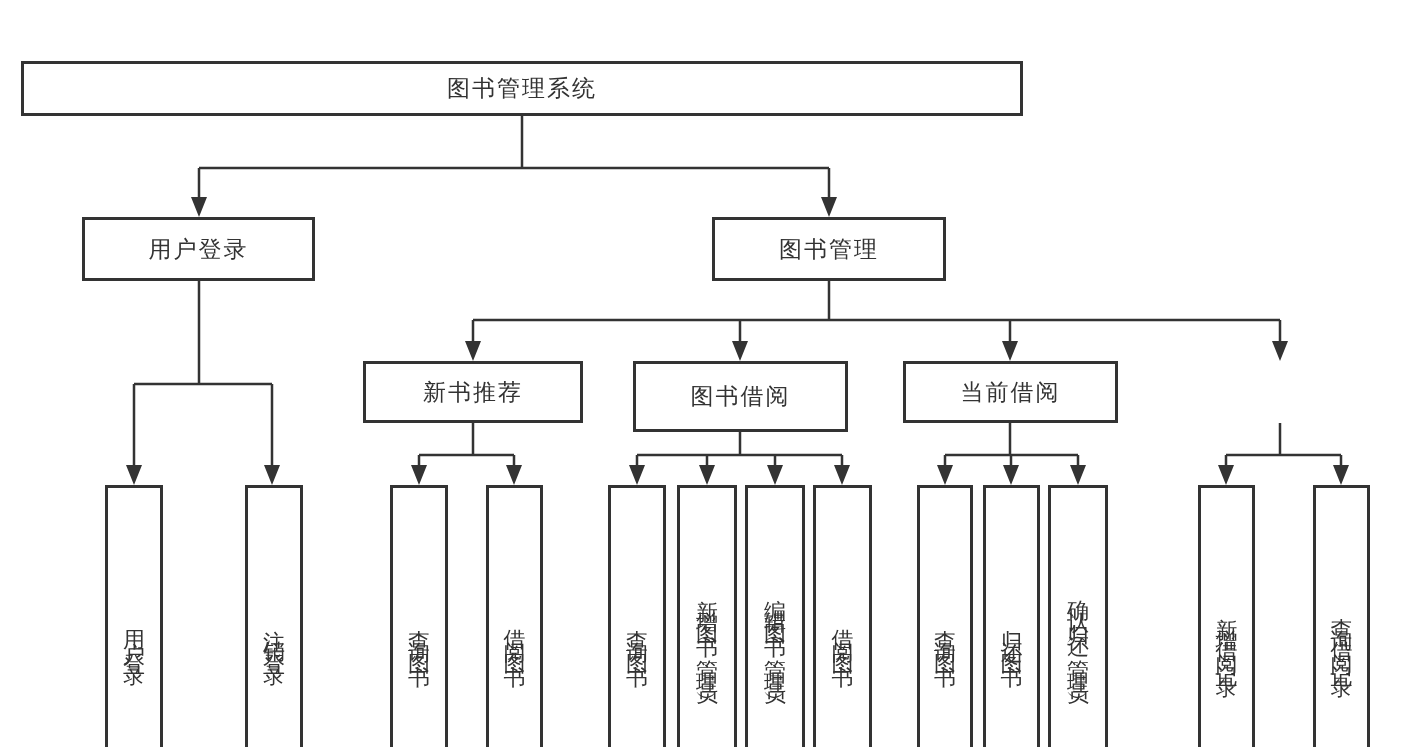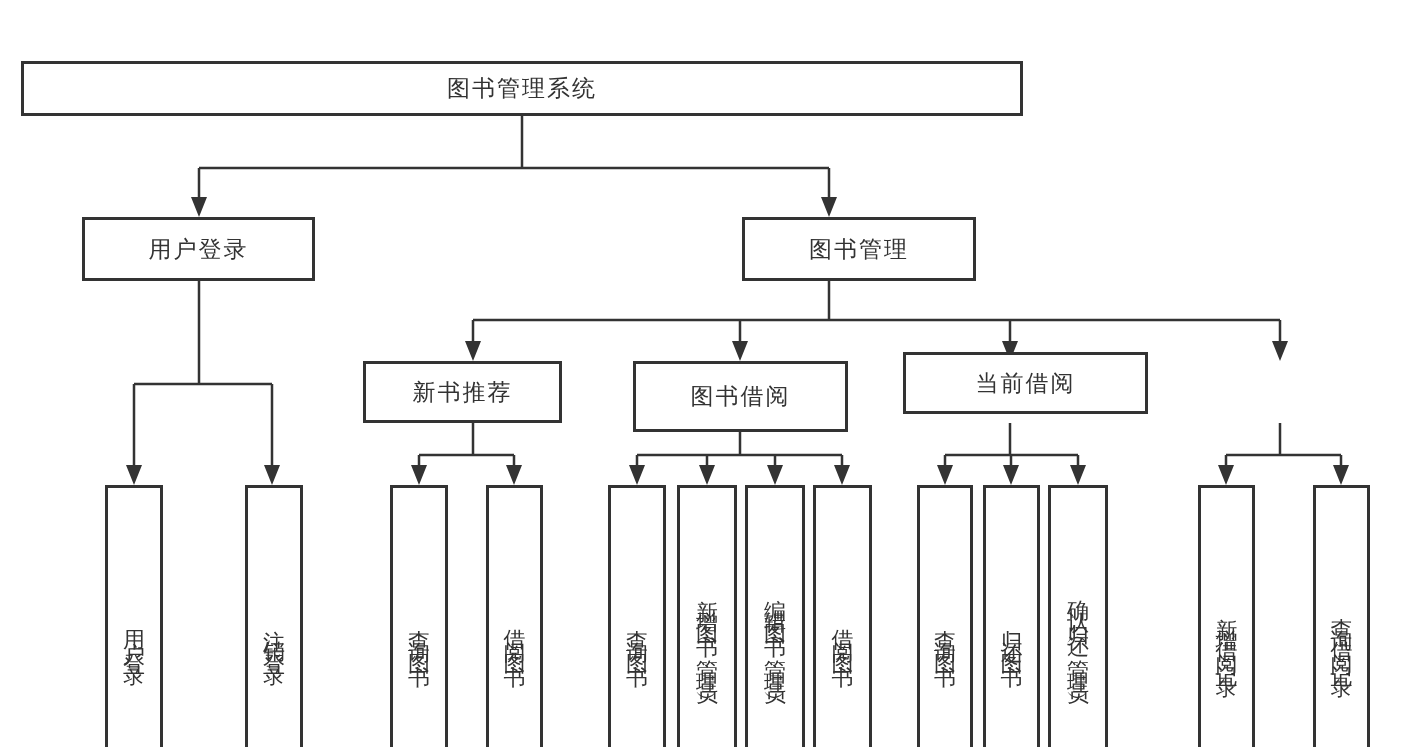--- a/index.html
+++ b/index.html
@@ -99,25 +99,25 @@
       M937,417 L953,417 L945,437 Z
       M1003,417 L1019,417 L1011,437 Z
       M1070,417 L1086,417 L1078,437 Z
       M1218,417 L1234,417 L1226,437 Z
       M1333,417 L1349,417 L1341,437 Z"></path>
   </svg>
 
   <div class="box h" style="left:21px;top:13px;width:1002px;height:55px">图书管理系统</div>
 
   <div class="box h" style="left:82px;top:169px;width:233px;height:64px">用户登录</div>
-  <div class="box h" style="left:742px;top:169px;width:234px;height:64px">图书管理</div>
+  <div class="box h" style="left:712px;top:169px;width:234px;height:64px">图书管理</div>
 
-  <div class="box h" style="left:363px;top:313px;width:199px;height:62px">新书推荐</div>
+  <div class="box h" style="left:363px;top:313px;width:220px;height:62px">新书推荐</div>
   <div class="box h" style="left:633px;top:313px;width:215px;height:71px">图书借阅</div>
-  <div class="box h" style="left:903px;top:304px;width:245px;height:62px">当前借阅</div>
+  <div class="box h" style="left:903px;top:313px;width:215px;height:62px">当前借阅</div>
 
   <div class="box v" style="left:105px;top:437px;width:58px;height:296px">用户登录</div>
   <div class="box v" style="left:245px;top:437px;width:58px;height:296px">注销登录</div>
 
   <div class="box v" style="left:390px;top:437px;width:58px;height:296px">查询图书</div>
   <div class="box v" style="left:486px;top:437px;width:57px;height:296px">借阅图书</div>
 
   <div class="box v" style="left:608px;top:437px;width:58px;height:296px">查询图书</div>
   <div class="box v" style="left:677px;top:437px;width:60px;height:296px">新增图书（管理员）</div>
   <div class="box v" style="left:745px;top:437px;width:60px;height:296px">编辑图书（管理员）</div>

